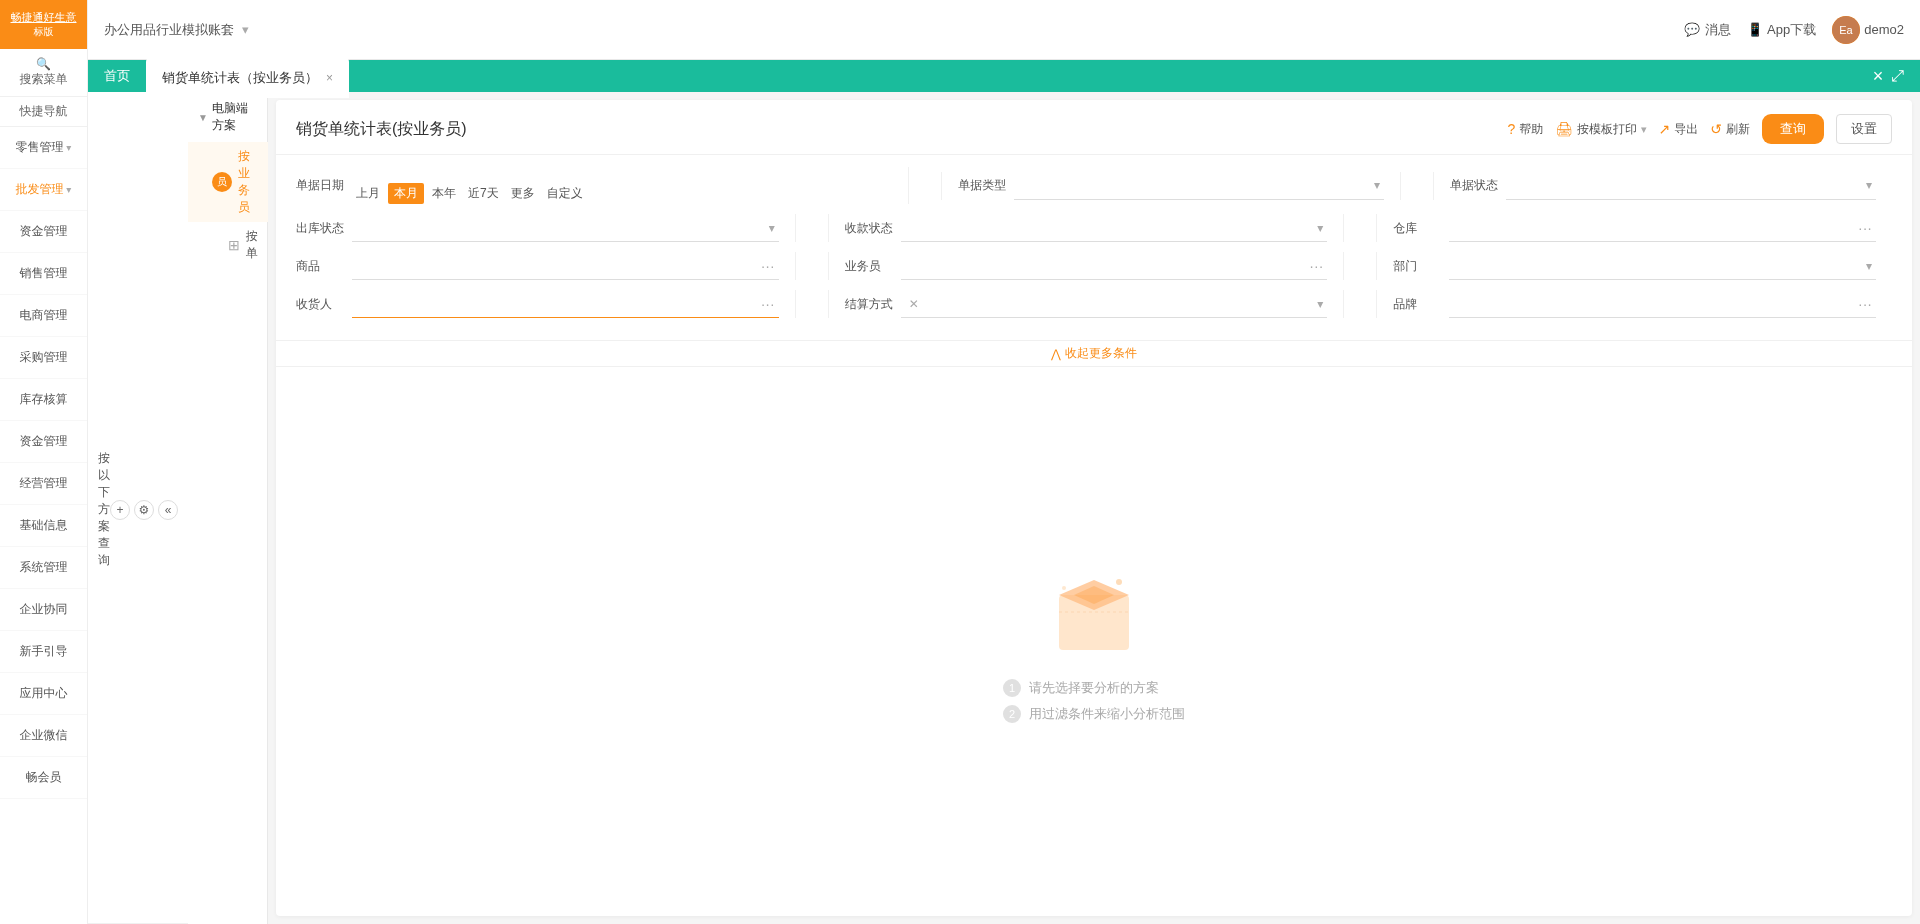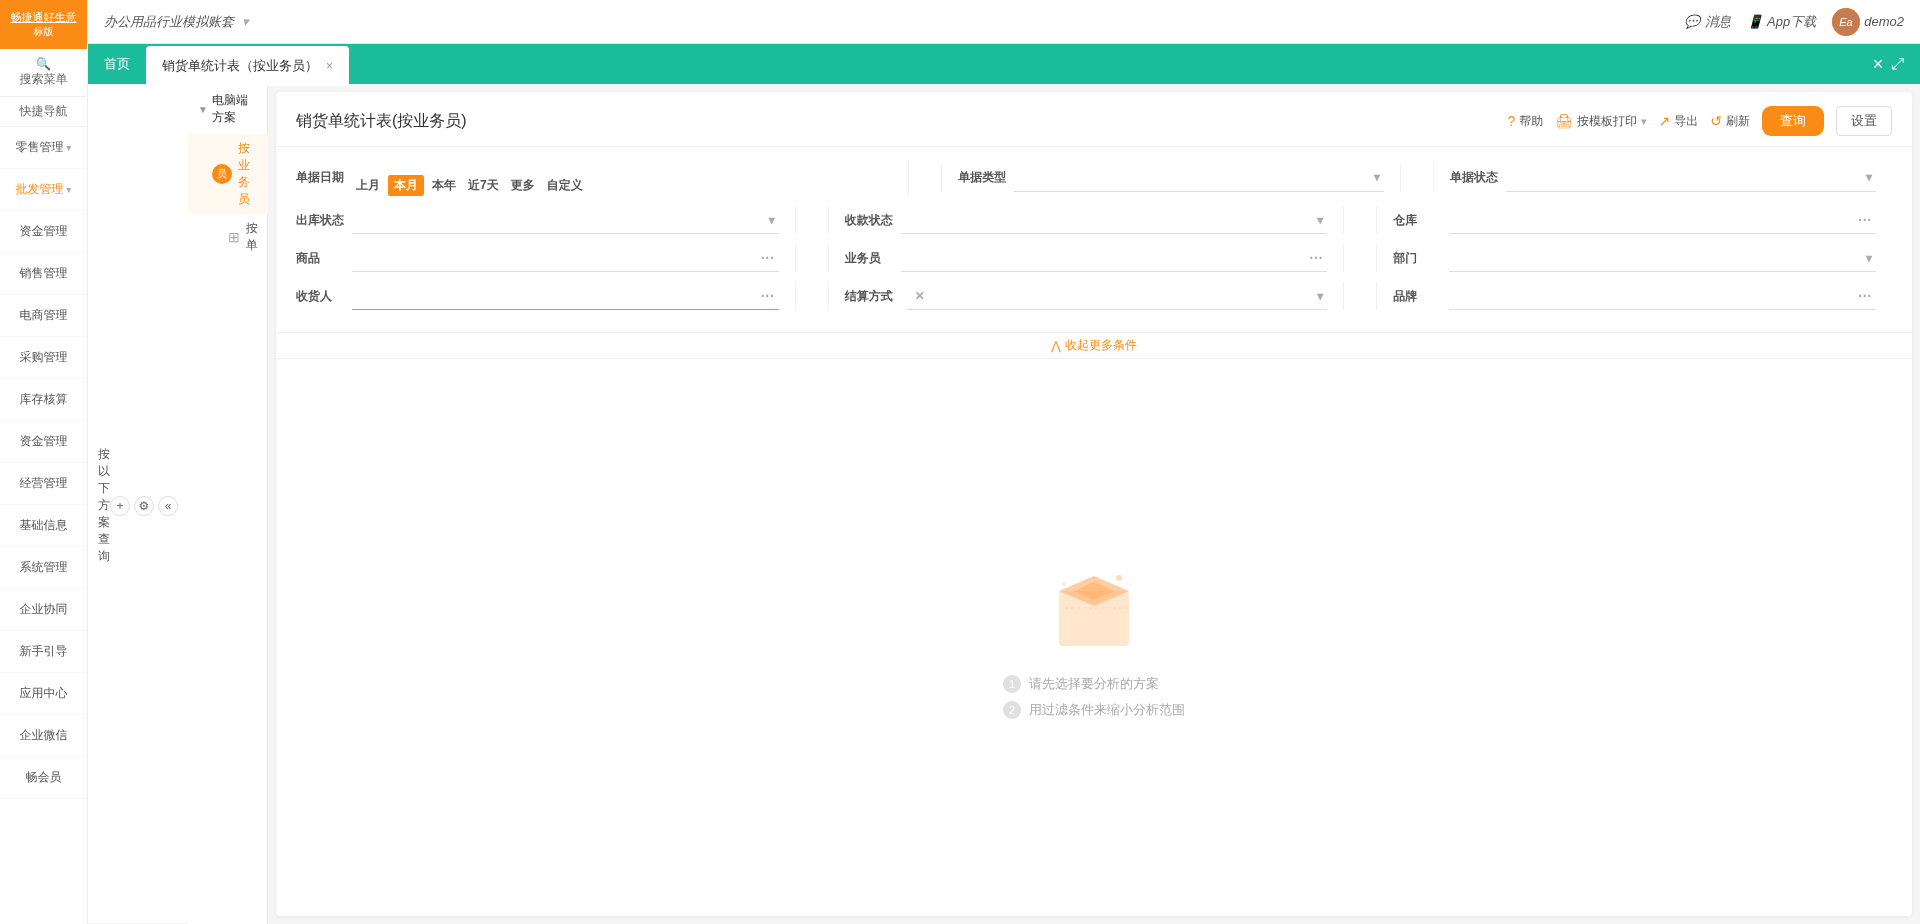--- a/index.html
+++ b/index.html
@@ -12,28 +12,28 @@
     .sidebar-logo .logo-sub { color: #fff; font-size: 10px; }
     .sidebar-search { padding: 8px 6px; border-bottom: 1px solid #f0f0f0; text-align: center; cursor: pointer; font-size: 12px; color: #666; }
     .sidebar-nav { padding: 6px 0; border-bottom: 1px solid #f0f0f0; text-align: center; cursor: pointer; font-size: 12px; color: #666; }
     .sidebar-menu-item { padding: 12px 4px; text-align: center; font-size: 12px; color: #555; cursor: pointer; border-bottom: 1px solid #f7f7f7; }
     .sidebar-menu-item.active { color: #fa8c16; }
 
     
     .main { flex: 1; display: flex; flex-direction: column; overflow: hidden; }
 
     
-    .topbar { height: 44px; background: #fff; display: flex; align-items: center; padding: 2px 16px; border-bottom: 1px solid #e8e8e8; justify-content: space-between; font-style: italic; }
+    .topbar { height: 60px; background: #fff; display: flex; align-items: center; padding: 2px 16px; border-bottom: 1px solid #e8e8e8; justify-content: space-between; }
     .topbar-left { display: flex; align-items: center; gap: 8px; font-size: 13px; color: #555; }
     .topbar-right { display: flex; align-items: center; gap: 16px; font-size: 13px; color: #555; }
     .topbar-right-item { display: flex; align-items: center; gap: 4px; cursor: pointer; }
     .avatar { width: 28px; height: 28px; border-radius: 50%; background: #fa8c16; display: flex; align-items: center; justify-content: center; color: #fff; font-size: 12px; overflow: hidden; }
 
     
-    .tabbar { height: 40px; background: #1abc9c; display: flex; align-items: center; padding: 0 0; gap: 0; }
+    .tabbar { height: 32px; background: #1abc9c; display: flex; align-items: center; padding: 0 0; gap: 0; }
     .tab-item { height: 40px; display: flex; align-items: center; padding: 0 16px; font-size: 13px; cursor: pointer; position: relative; }
     .tab-item.home { color: #fff; background: transparent; }
     .tab-item.active { background: #fff; color: #333; border-radius: 4px 4px 0 0; margin-top: 4px; }
     .tab-item .tab-close { margin-left: 8px; color: #999; font-size: 12px; cursor: pointer; }
     .tab-expand { margin-left: auto; display: flex; align-items: center; gap: 8px; padding-right: 16px; }
     .tab-expand-btn { color: #fff; cursor: pointer; font-size: 16px; }
 
     
     .content { flex: 1; display: flex; overflow: hidden; background: #f5f5f5; }
 
@@ -62,21 +62,21 @@
     
     .page-header { padding: 14px 20px 10px; display: flex; align-items: center; justify-content: space-between; border-bottom: 1px solid #f0f0f0; }
     .page-title { font-size: 16px; font-weight: 500; color: #333; }
     .page-actions { display: flex; align-items: center; gap: 12px; }
     .page-action-btn { display: flex; align-items: center; gap: 4px; font-size: 12px; color: #555; cursor: pointer; }
     .page-action-btn .icon { font-size: 14px; color: #fa8c16; }
     .btn-primary { background: #fa8c16; color: #fff; border: none; padding: 6px 18px; border-radius: 9px; cursor: pointer; font-size: 13px; }
     .btn-default { background: #fff; color: #555; border: 1px solid #ddd; padding: 5px 14px; border-radius: 4px; cursor: pointer; font-size: 13px; }
 
     
-    .filter-area { padding: 12px 20px; border-bottom: 1px solid #f0f0f0; font-weight: bold; }
+    .filter-area { padding: 12px 20px; border-bottom: 1px solid #f0f0f0; }
     .filter-row { display: flex; align-items: center; margin-bottom: 10px; gap: 0; }
     .filter-item { display: flex; align-items: center; flex: 1; min-width: 0; border-right: 1px solid #f0f0f0; padding-right: 16px; margin-right: 16px; }
     .filter-item:last-child { border-right: none; padding-right: 0; margin-right: 16px; align-items: center; }
     .filter-label { width: 56px; font-size: 12px; color: #555; flex-shrink: 0; }
     .filter-control { flex: 1; display: flex; align-items: center; border-bottom: 1px solid #ddd; padding: 3px 4px; min-height: 28px; cursor: pointer; position: relative; }
     .filter-control .dropdown-arrow { margin-left: auto; color: #aaa; font-size: 12px; }
     .filter-control .more-dots { margin-left: auto; color: #aaa; font-size: 14px; }
     .filter-control .clear-btn { color: #aaa; cursor: pointer; font-size: 12px; margin-left: 4px; }
 
     
@@ -322,21 +322,21 @@
         </div>
 
         <div class="filter-row">
           <div class="filter-item" style="flex:1;">
             <span class="filter-label">收货人</span>
             <div class="filter-control" style="border-bottom: 1px solid #fa8c16;">
               <span class="more-dots">···</span>
             </div>
           </div>
           <div class="filter-divider"></div>
-          <div class="filter-item" style="flex:1;gap:6px;">
+          <div class="filter-item" style="flex:1;">
             <span class="filter-label">结算方式</span>
             <div class="filter-control">
               <span class="clear-btn">✕</span>
               <span class="dropdown-arrow">▾</span>
             </div>
           </div>
           <div class="filter-divider"></div>
           <div class="filter-item" style="flex:1;">
             <span class="filter-label">品牌</span>
             <div class="filter-control">

